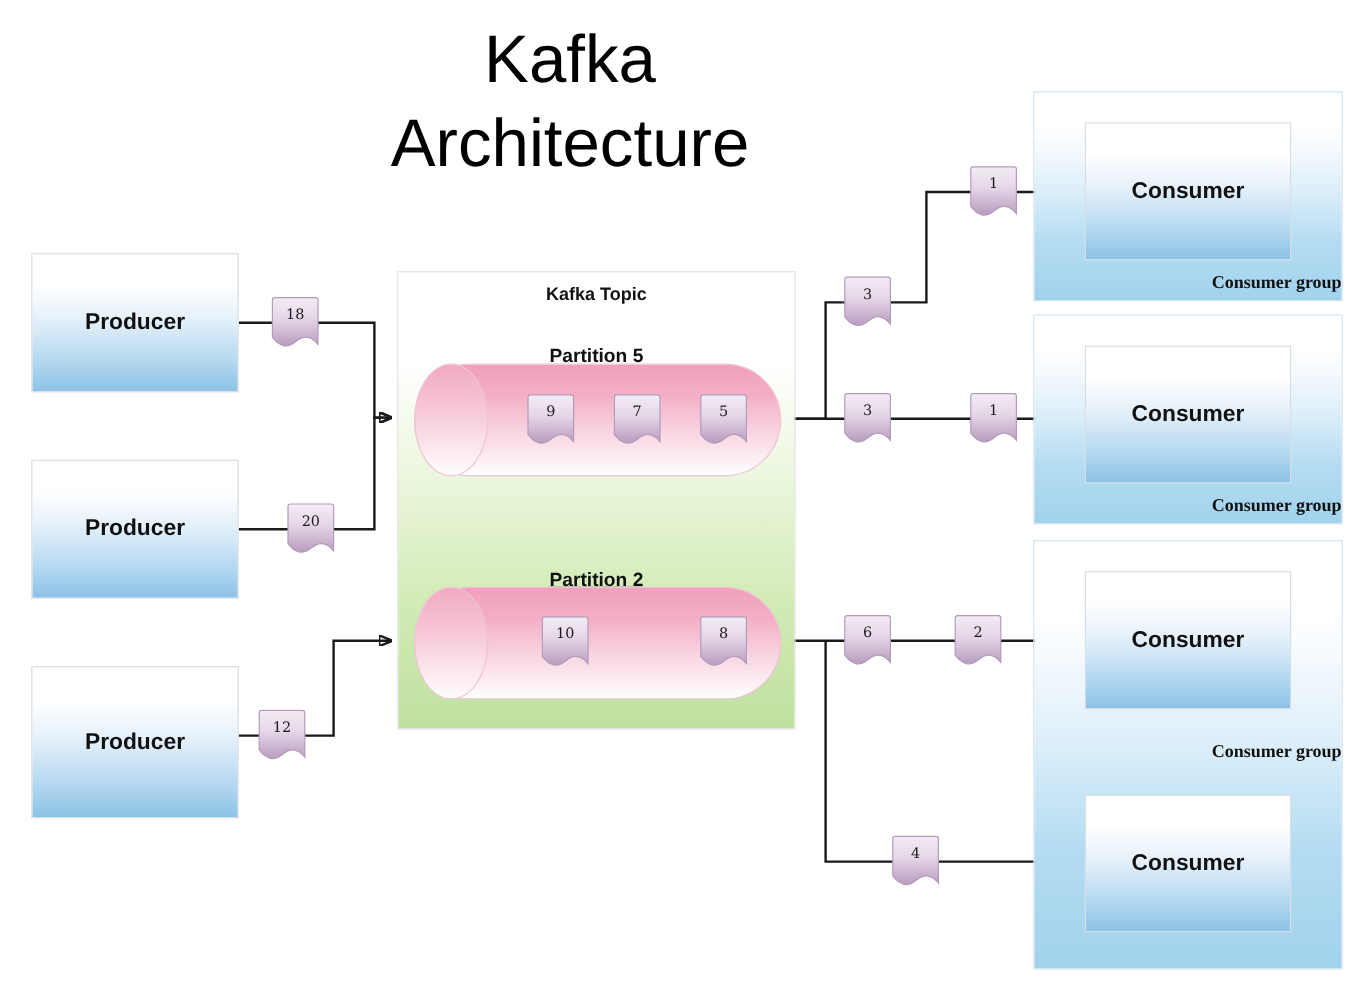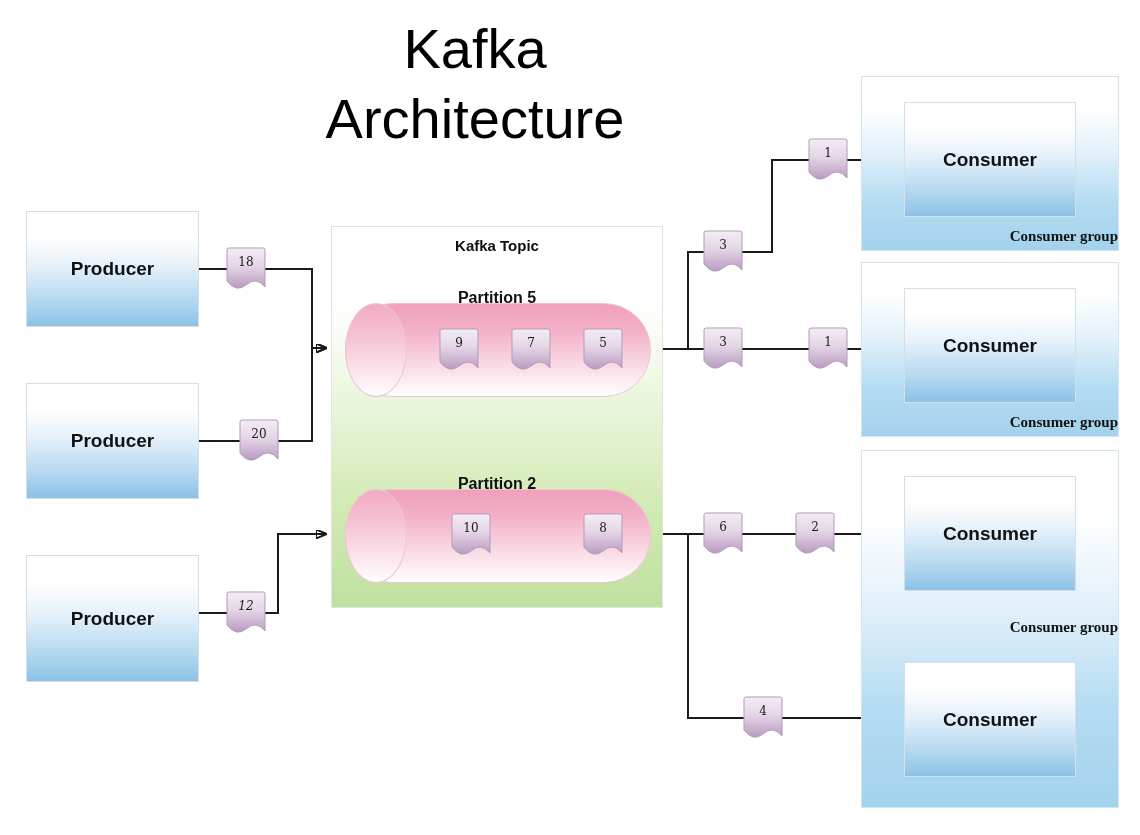--- a/index.html
+++ b/index.html
@@ -235,21 +235,21 @@
     <span class="num">18</span>
   </div>
 
   <div class="tag" style="left:238px; top:419px;">
     <svg viewBox="0 0 42 44">
         <path d="M2,3 Q2,1 4,1 L38,1 Q40,1 40,3 L40,40 Q31,29 21,38 Q11,46 2,34 Z" fill="url(#tg1)" stroke="#b39bbb" stroke-width="1"></path>
       </svg>
     <span class="num">20</span>
   </div>
 
-  <div class="tag" style="left:225px; top:591px;font-style:italic;">
+  <div class="tag" style="left:214px; top:591px;">
     <svg viewBox="0 0 42 44">
         <path d="M2,3 Q2,1 4,1 L38,1 Q40,1 40,3 L40,40 Q31,29 21,38 Q11,46 2,34 Z" fill="url(#tg1)" stroke="#b39bbb" stroke-width="1"></path>
       </svg>
     <span class="num">12</span>
   </div>
 
   <div class="tag" style="left:438px; top:328px;">
     <svg viewBox="0 0 42 44">
         <path d="M2,3 Q2,1 4,1 L38,1 Q40,1 40,3 L40,40 Q31,29 21,38 Q11,46 2,34 Z" fill="url(#tg1)" stroke="#b39bbb" stroke-width="1"></path>
       </svg>

